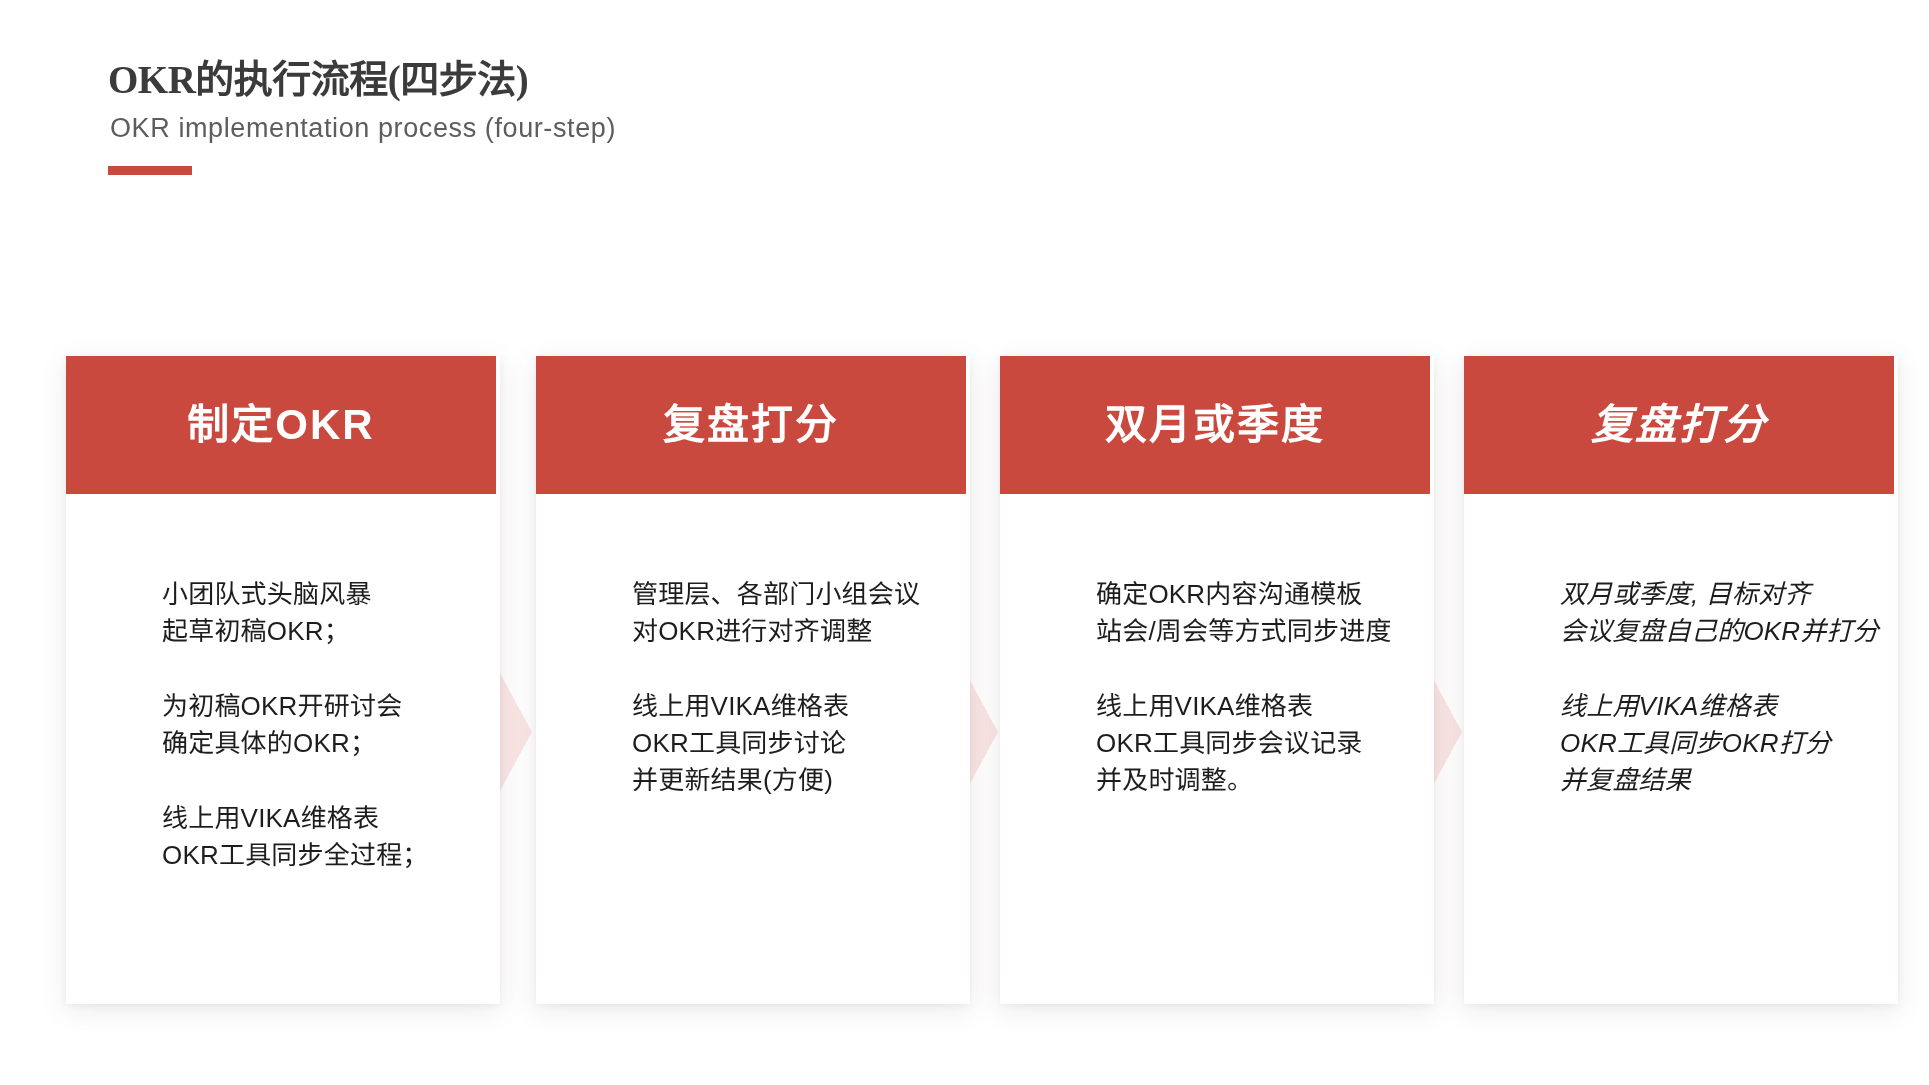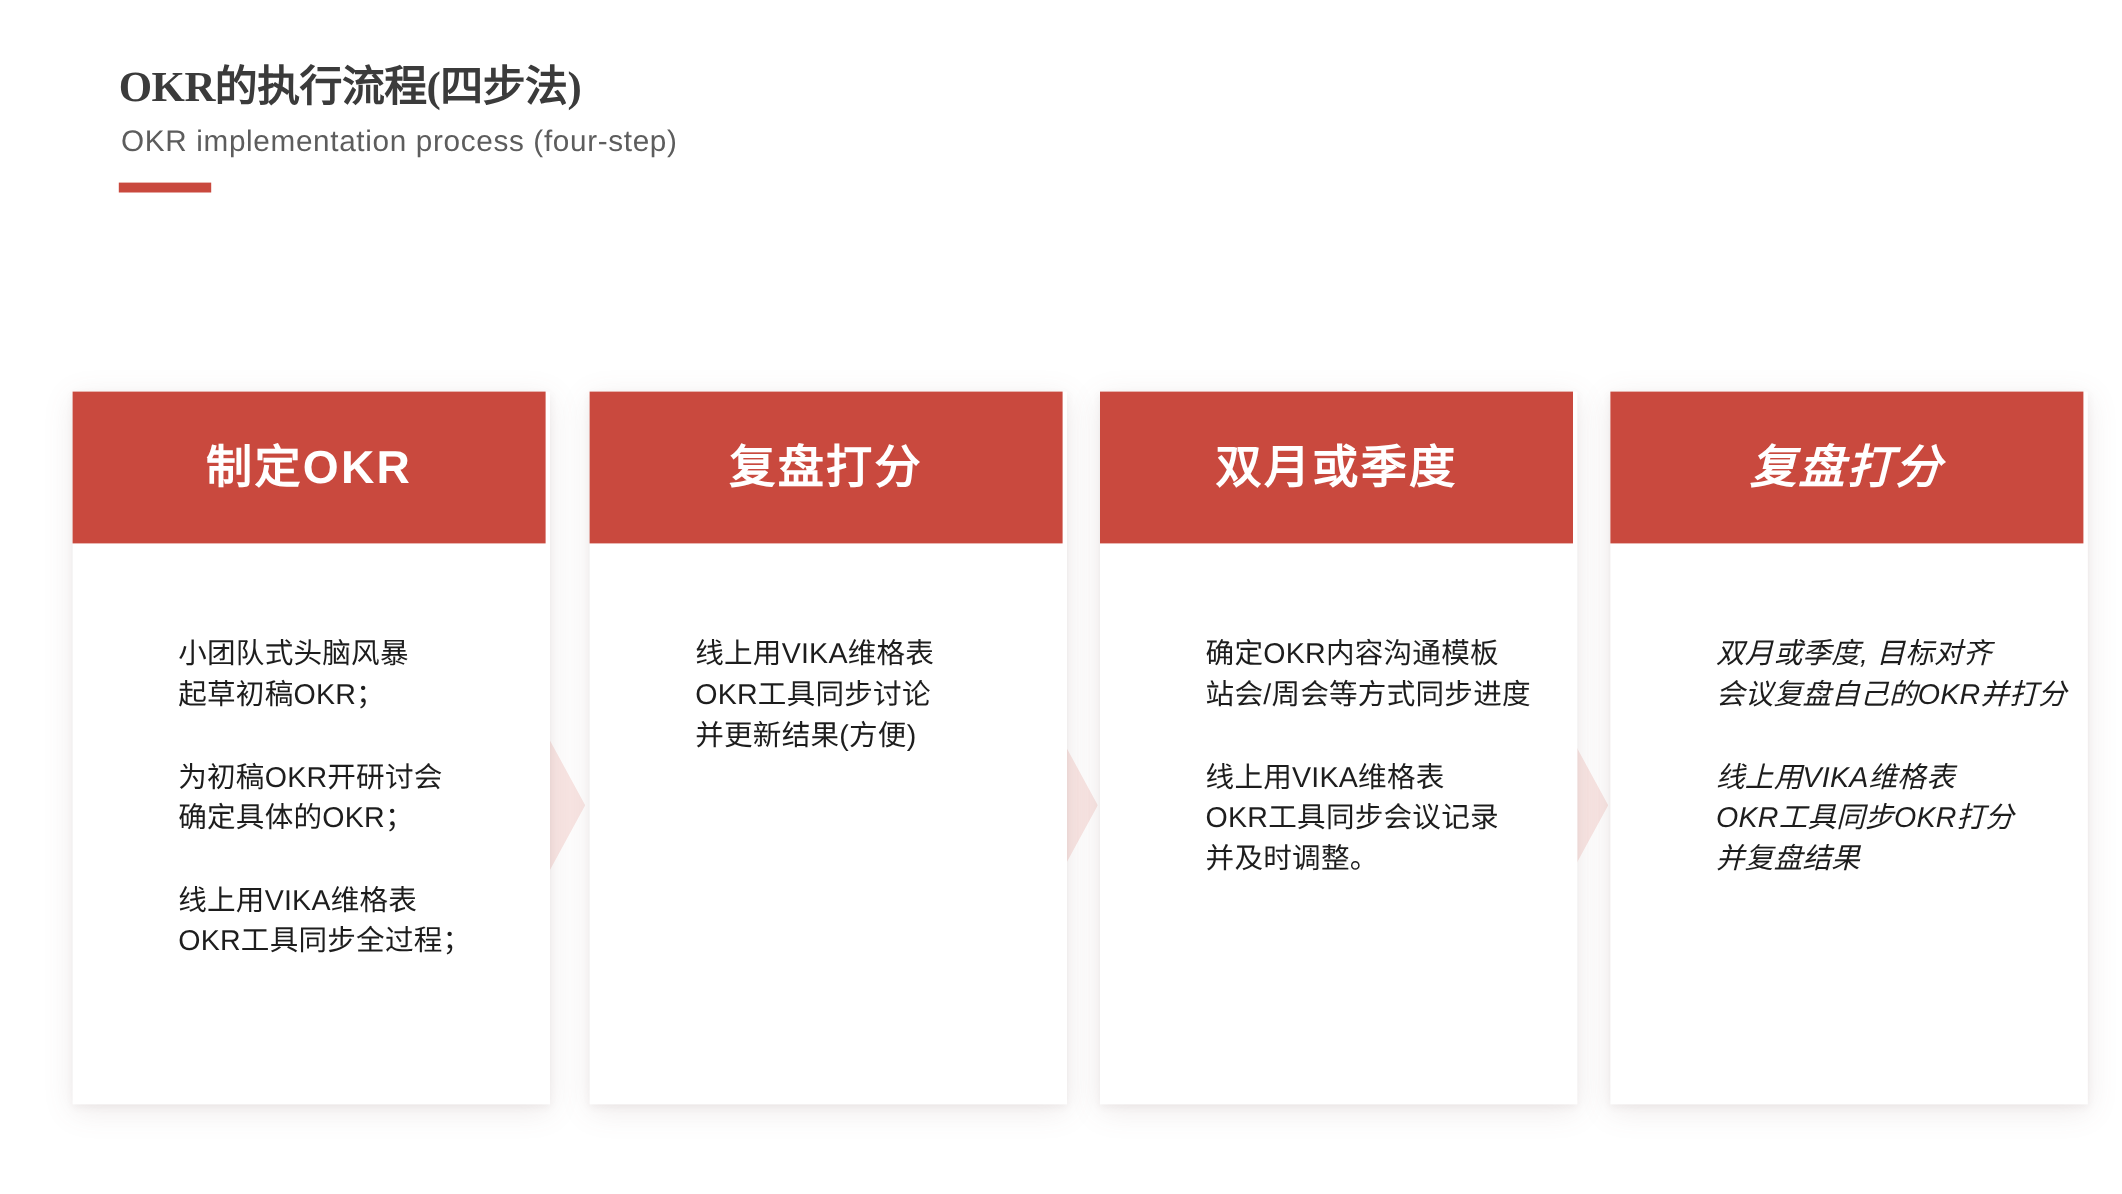--- a/index.html
+++ b/index.html
@@ -173,20 +173,22 @@
 OKR工具同步全过程；</div>
     </div>
   </div>
 
   <div class="card card-2">
     <div class="card-shadow"></div>
     <div class="card-header">
       <span class="card-header-title">复盘打分</span>
     </div>
     <div class="card-body">
+      <div class="para">管理层、各部门小组会议
+对OKR进行对齐调整</div>
       <div class="para">线上用VIKA维格表
 OKR工具同步讨论
 并更新结果(方便)</div>
     </div>
   </div>
 
   <div class="card card-3">
     <div class="card-shadow"></div>
     <div class="card-header">
       <span class="card-header-title">双月或季度</span>

